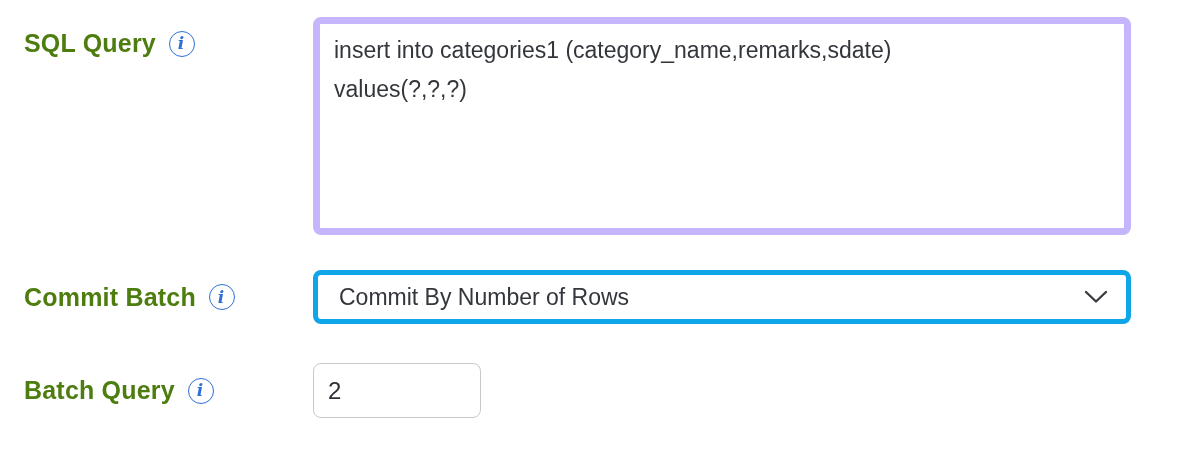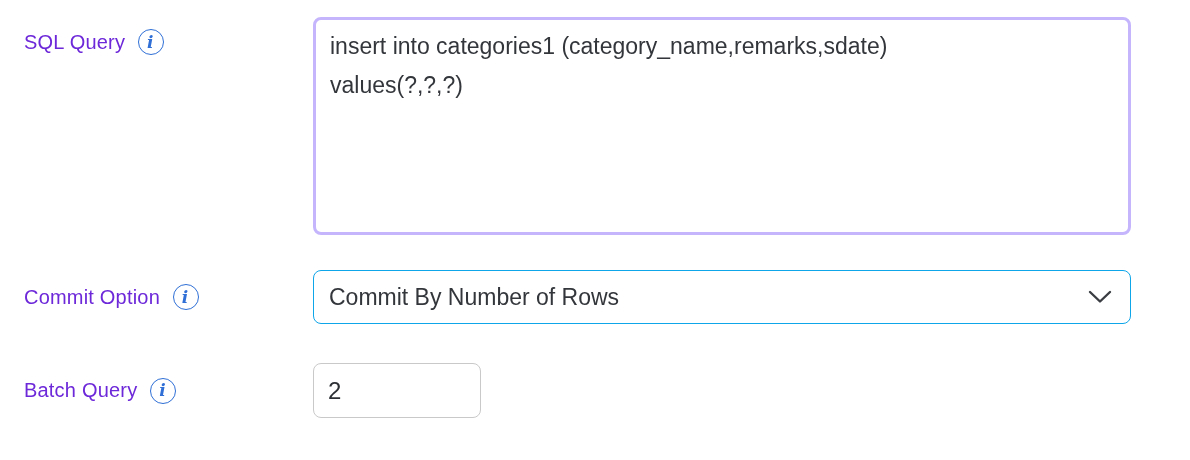--- a/index.html
+++ b/index.html
@@ -27,23 +27,23 @@
     width: 289px;
     flex: 0 0 289px;
     display: flex;
     align-items: center;
     gap: 13px;
   }
   .align-top .label-cell {
     padding-top: 12px;
   }
   .field-label {
-    font-size: 20px;
-    font-weight: 400;
-    color: #6d28d9;
+    font-size: 25px;
+    font-weight: 700;
+    color: #4d7c0f;
     letter-spacing: 0.2px;
     white-space: nowrap;
   }
   .info-icon {
     width: 26px;
     height: 26px;
     flex: 0 0 26px;
     border: 1.6px solid #2f6fd6;
     border-radius: 50%;
     color: #2f6fd6;
@@ -55,42 +55,42 @@
     display: flex;
     align-items: center;
     justify-content: center;
     padding-right: 2px;
     cursor: pointer;
     user-select: none;
   }
   .sql-textarea {
     flex: 1 1 auto;
     height: 218px;
-    border: 3px solid #c4b5fd;
+    border: 7px solid #c4b5fd;
     border-radius: 8px;
     background: #ffffff;
     resize: none;
     outline: none;
     padding: 7px 14px;
     font-family: "Liberation Sans", "DejaVu Sans", sans-serif;
     font-size: 23px;
     line-height: 39px;
     color: #33363b;
     overflow: hidden;
   }
   .select-box {
     position: relative;
     flex: 1 1 auto;
     height: 54px;
-    border: 1px solid #0ea5e9;
+    border: 5px solid #0ea5e9;
     border-radius: 8px;
     background: #ffffff;
     display: flex;
     align-items: center;
-    padding: 0 52px 0 15px;
+    padding: 0 52px 0 21px;
     font-size: 23px;
     color: #33363b;
     cursor: pointer;
   }
   .select-box .chevron {
     position: absolute;
     right: 18px;
     top: 50%;
     transform: translateY(-50%);
     width: 24px;
@@ -121,21 +121,21 @@
     <div class="label-cell">
       <span class="field-label">SQL Query</span>
       <span class="info-icon">i</span>
     </div>
     <textarea class="sql-textarea" spellcheck="false" style="">insert into categories1 (category_name,remarks,sdate)
 values(?,?,?)</textarea>
   </div>
 
   <div class="form-row row-gap-2">
     <div class="label-cell">
-      <span class="field-label">Commit Option</span>
+      <span class="field-label">Commit Batch</span>
       <span class="info-icon">i</span>
     </div>
     <div class="select-box">
       <span>Commit By Number of Rows</span>
       <svg class="chevron" viewBox="0 0 24 14">
         <polyline points="2,2 12,11.5 22,2" fill="none" stroke="#3a3d42" stroke-width="2.4" stroke-linecap="round" stroke-linejoin="round"></polyline>
       </svg>
     </div>
   </div>
 

